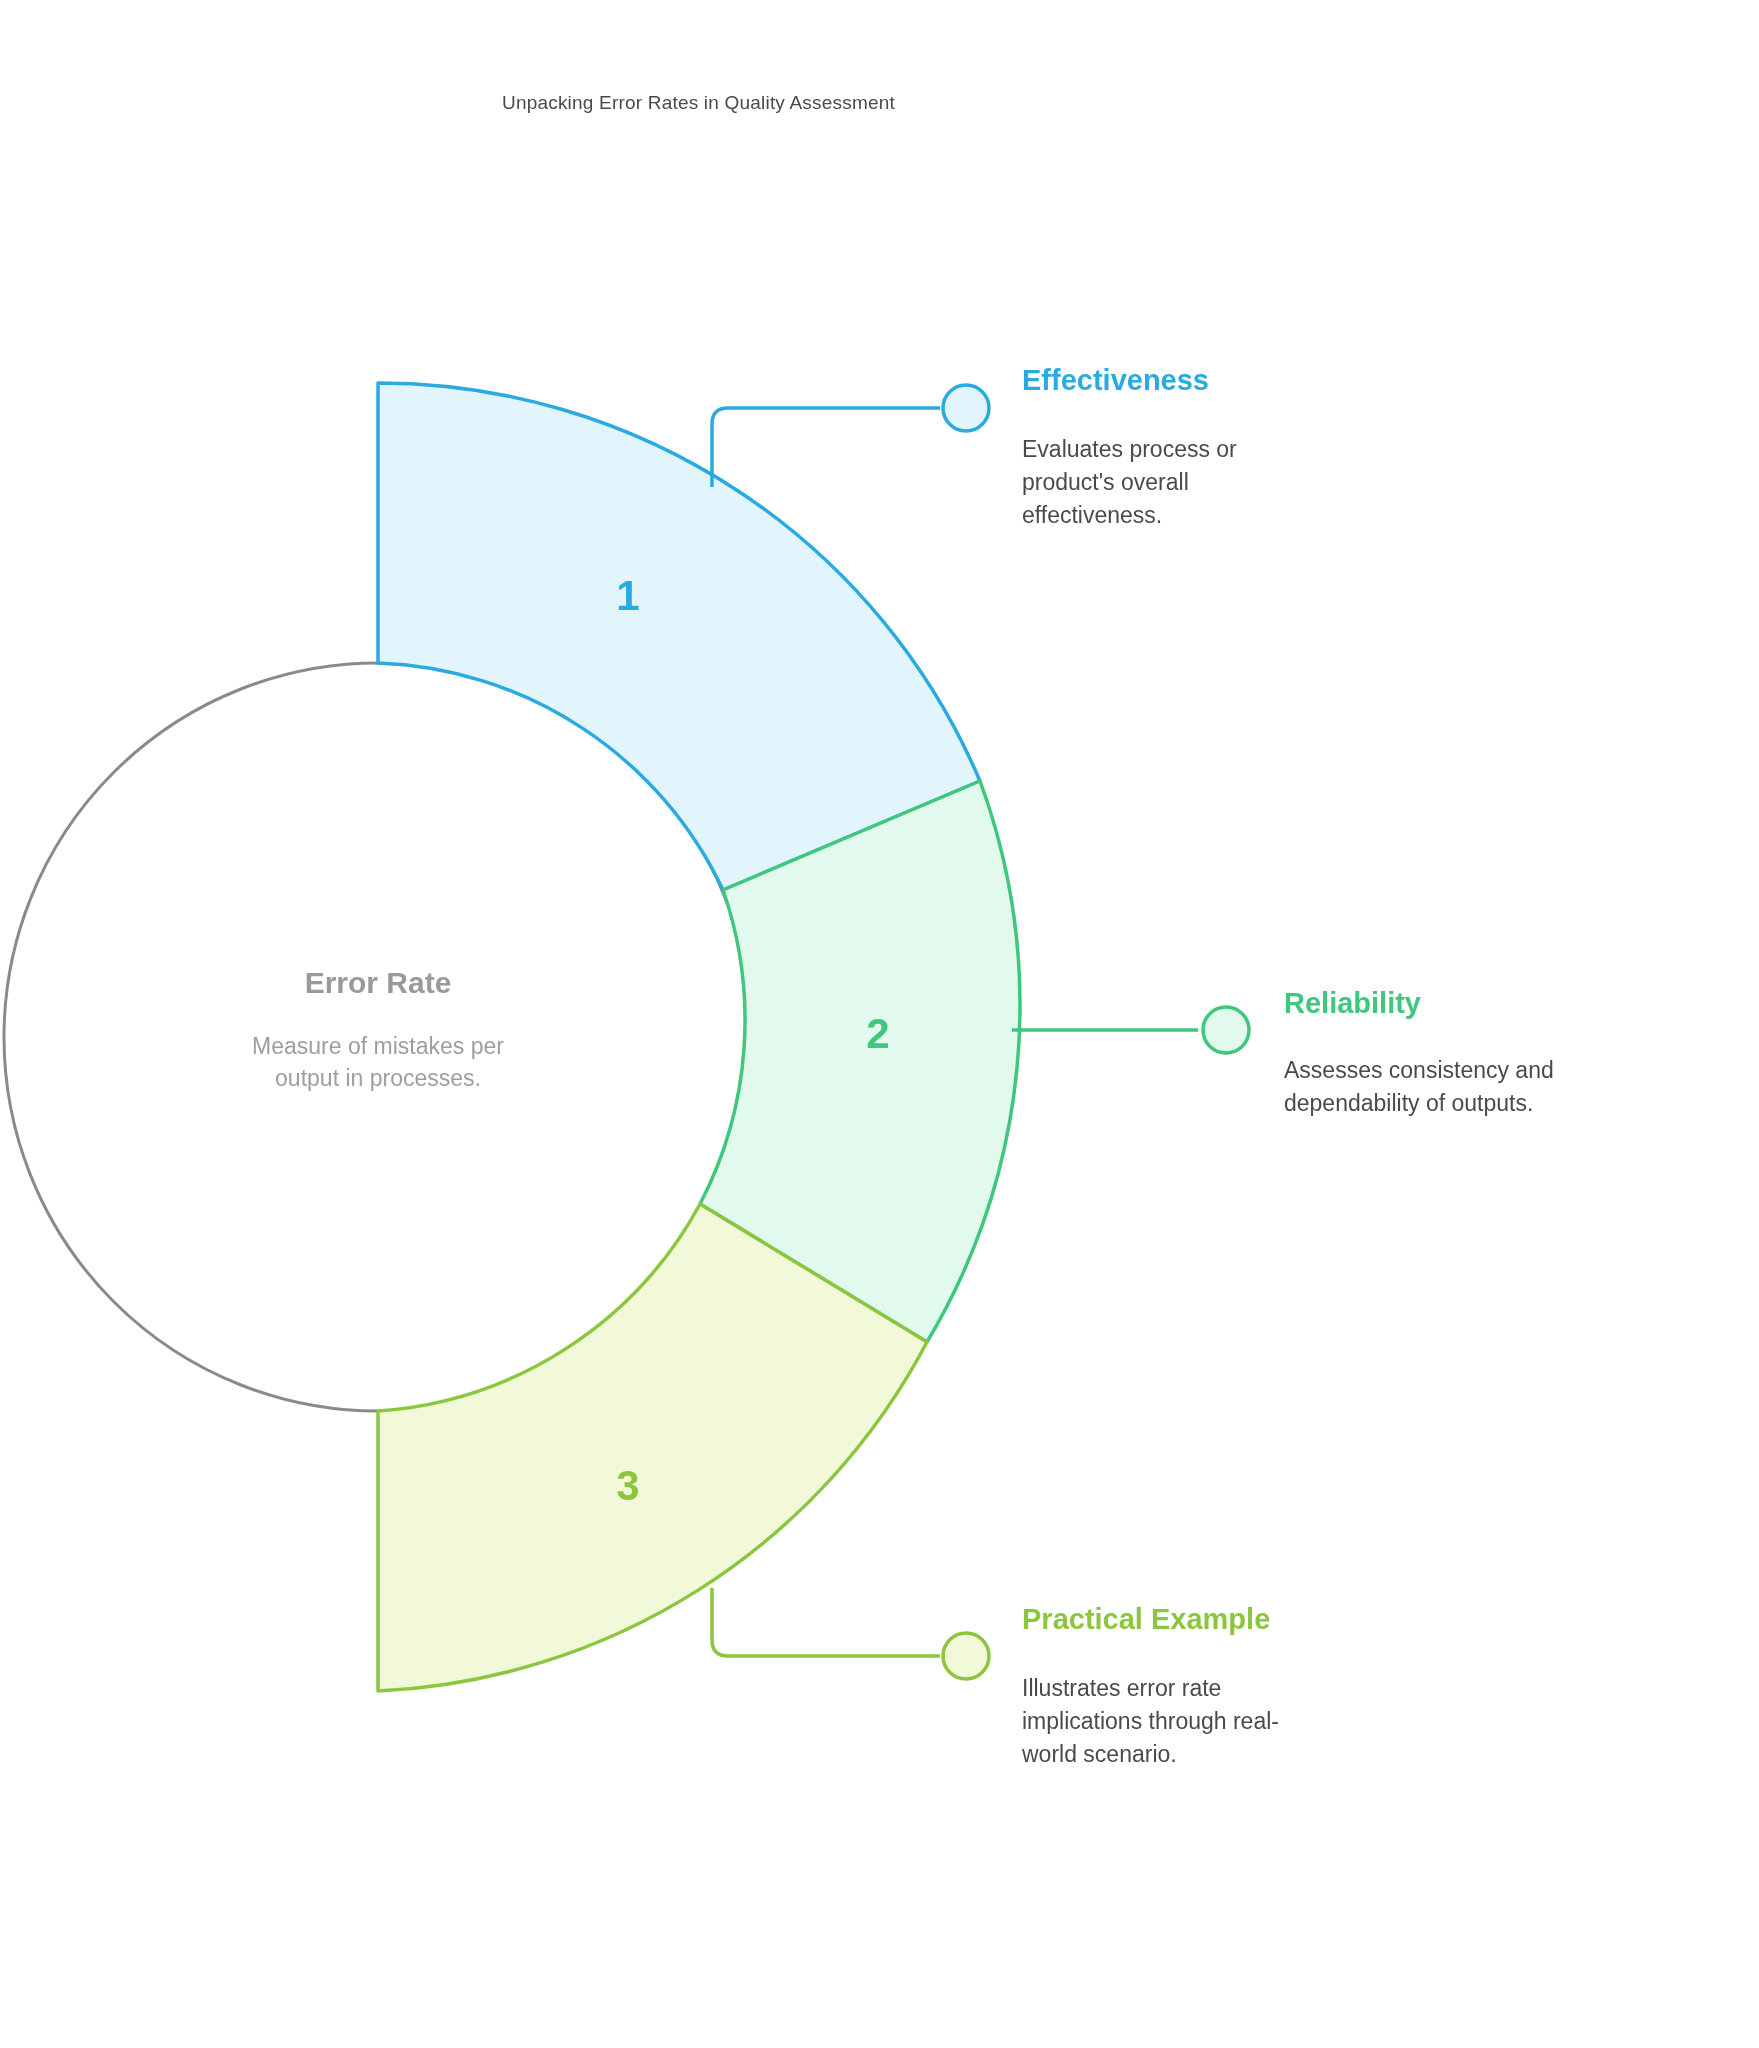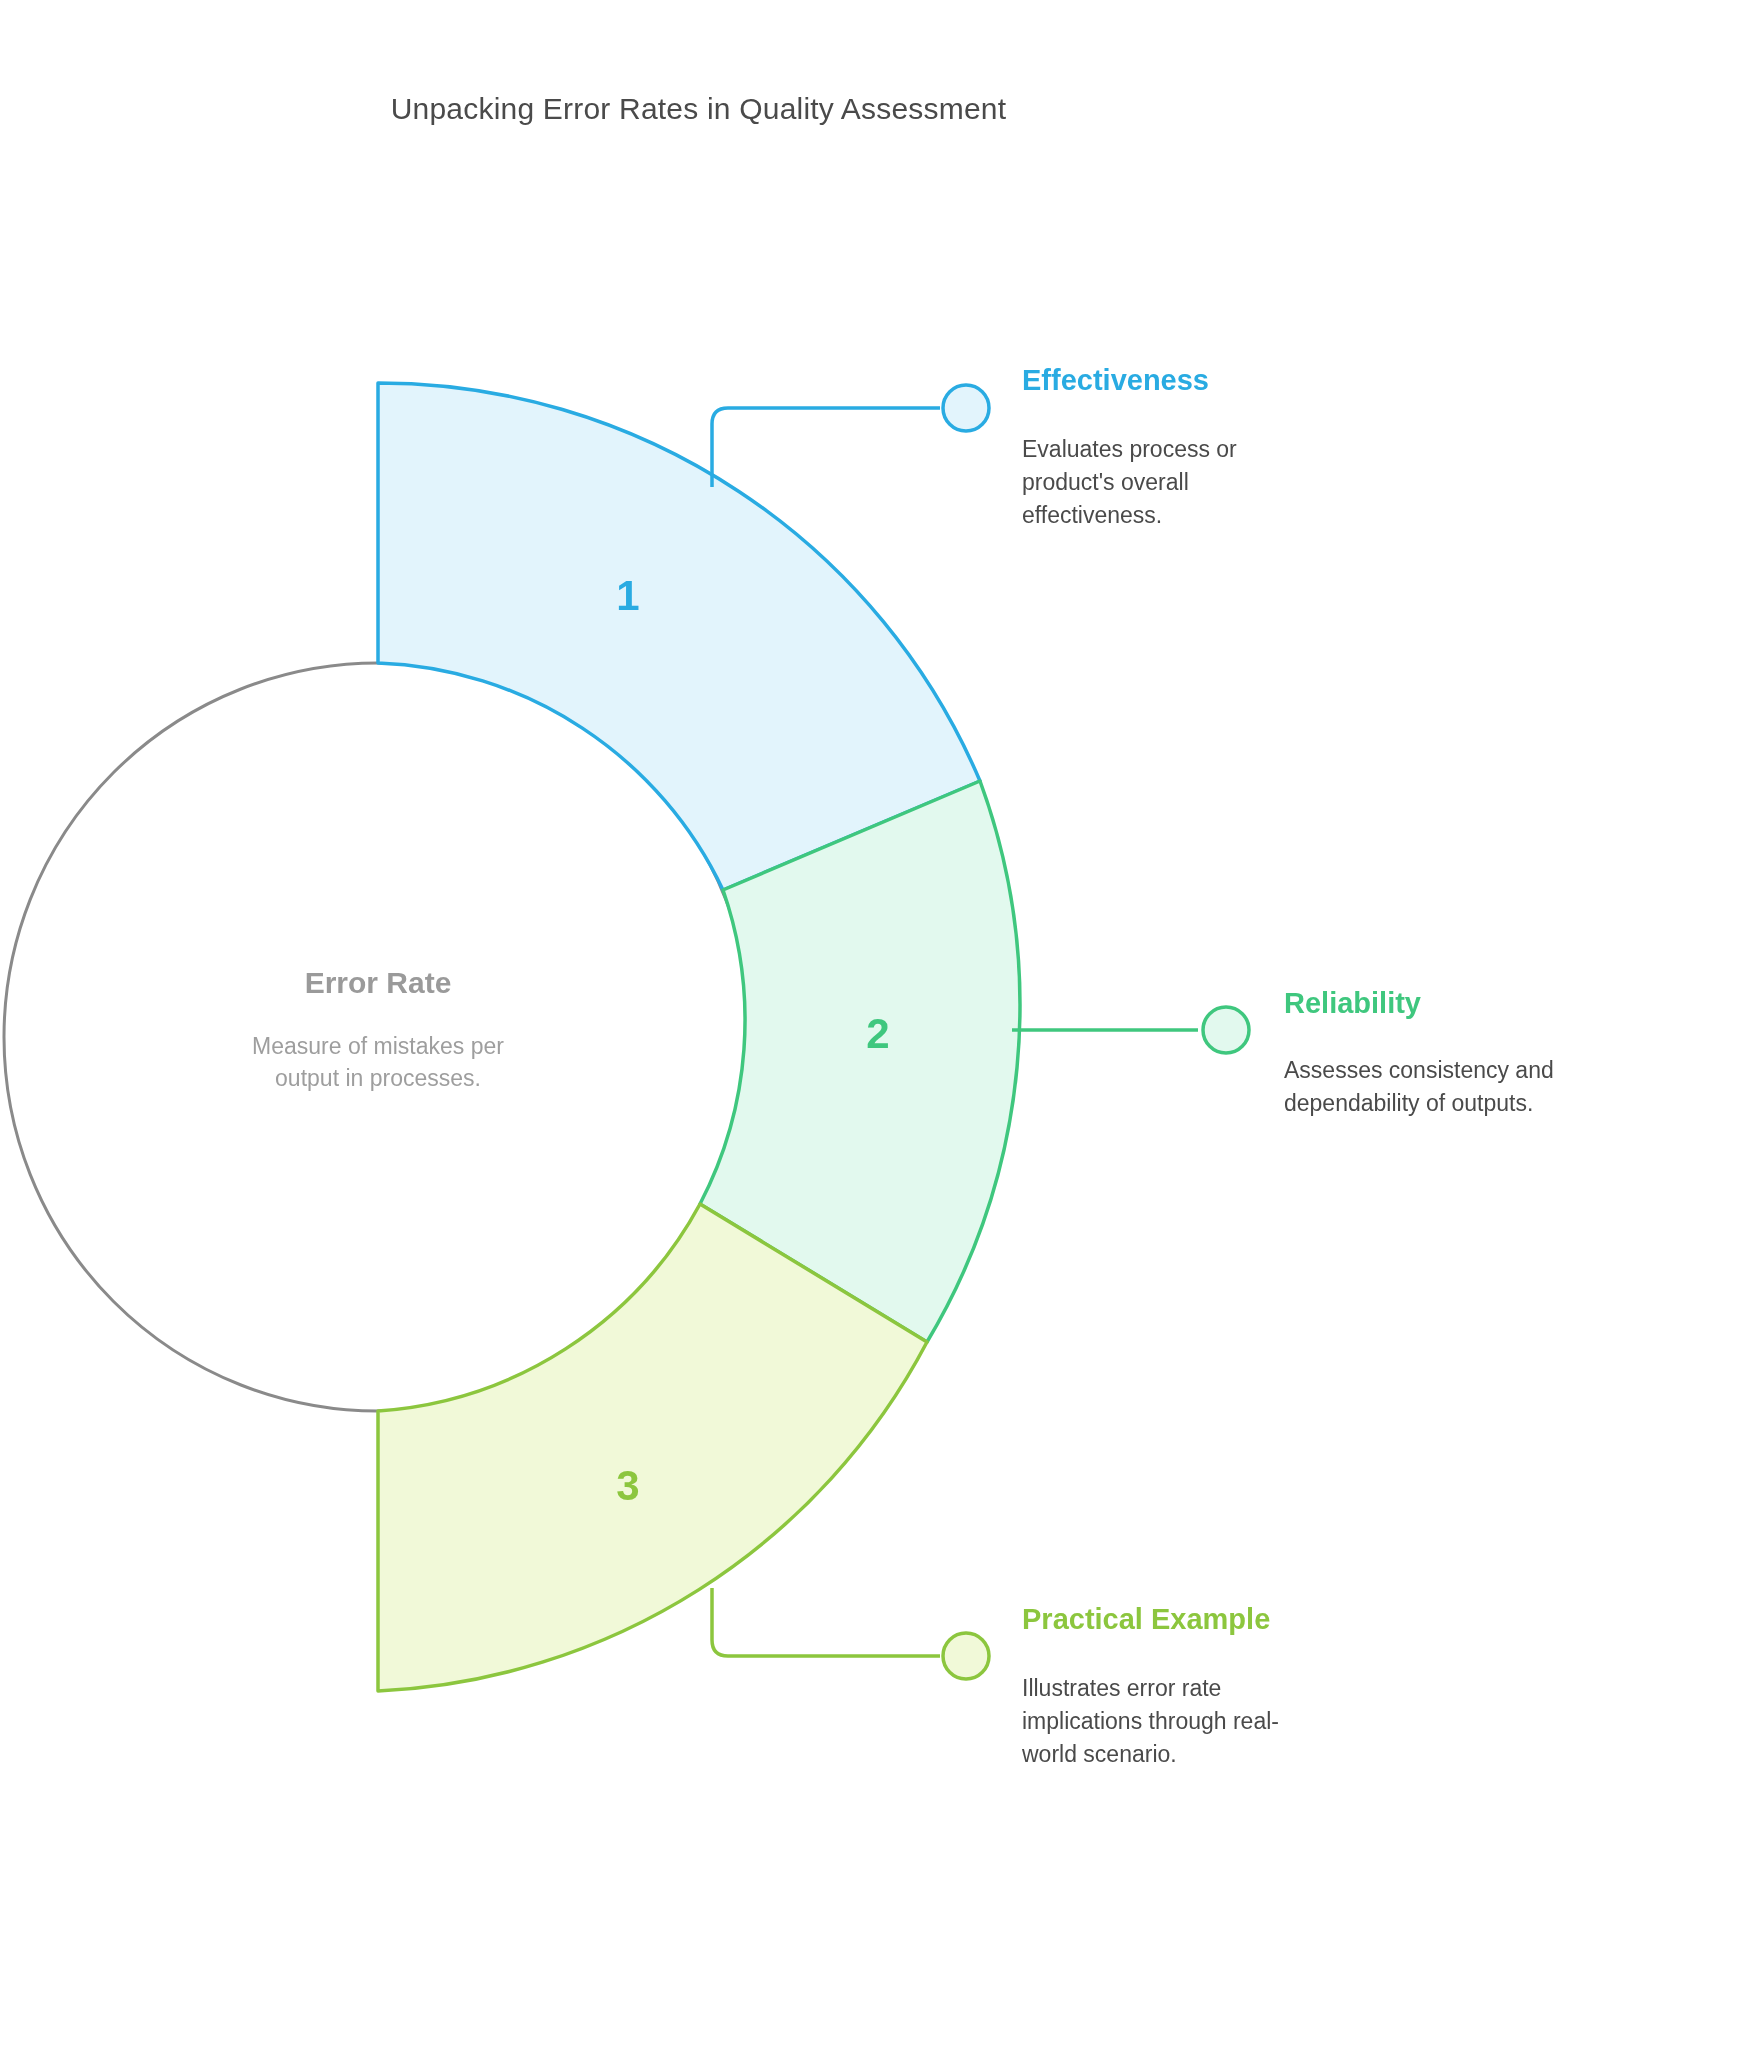--- a/index.html
+++ b/index.html
@@ -3,21 +3,21 @@
 <meta charset="utf-8">
 <style>
   html,body{margin:0;padding:0;background:#ffffff;}
   body{
     width:1759px;height:2048px;position:relative;overflow:hidden;
     font-family:"Liberation Sans",sans-serif;
     -webkit-font-smoothing:antialiased;
   }
   #page-title{
     position:absolute;left:0;top:92px;width:1397px;text-align:center;
-    font-size:30px;font-weight:400;color:#4a4a4a;letter-spacing:.2px;
+    font-size:19px;font-weight:400;color:#4a4a4a;letter-spacing:.2px;
   }
   #diagram{position:absolute;left:0;top:0;width:1759px;height:2048px;}
   .center-title{
     font-family:"Liberation Sans",sans-serif;font-size:30px;font-weight:700;
     fill:#9a9a9a;
   }
   .center-desc{
     font-family:"Liberation Sans",sans-serif;font-size:23px;font-weight:400;
     fill:#9e9e9e;
   }

